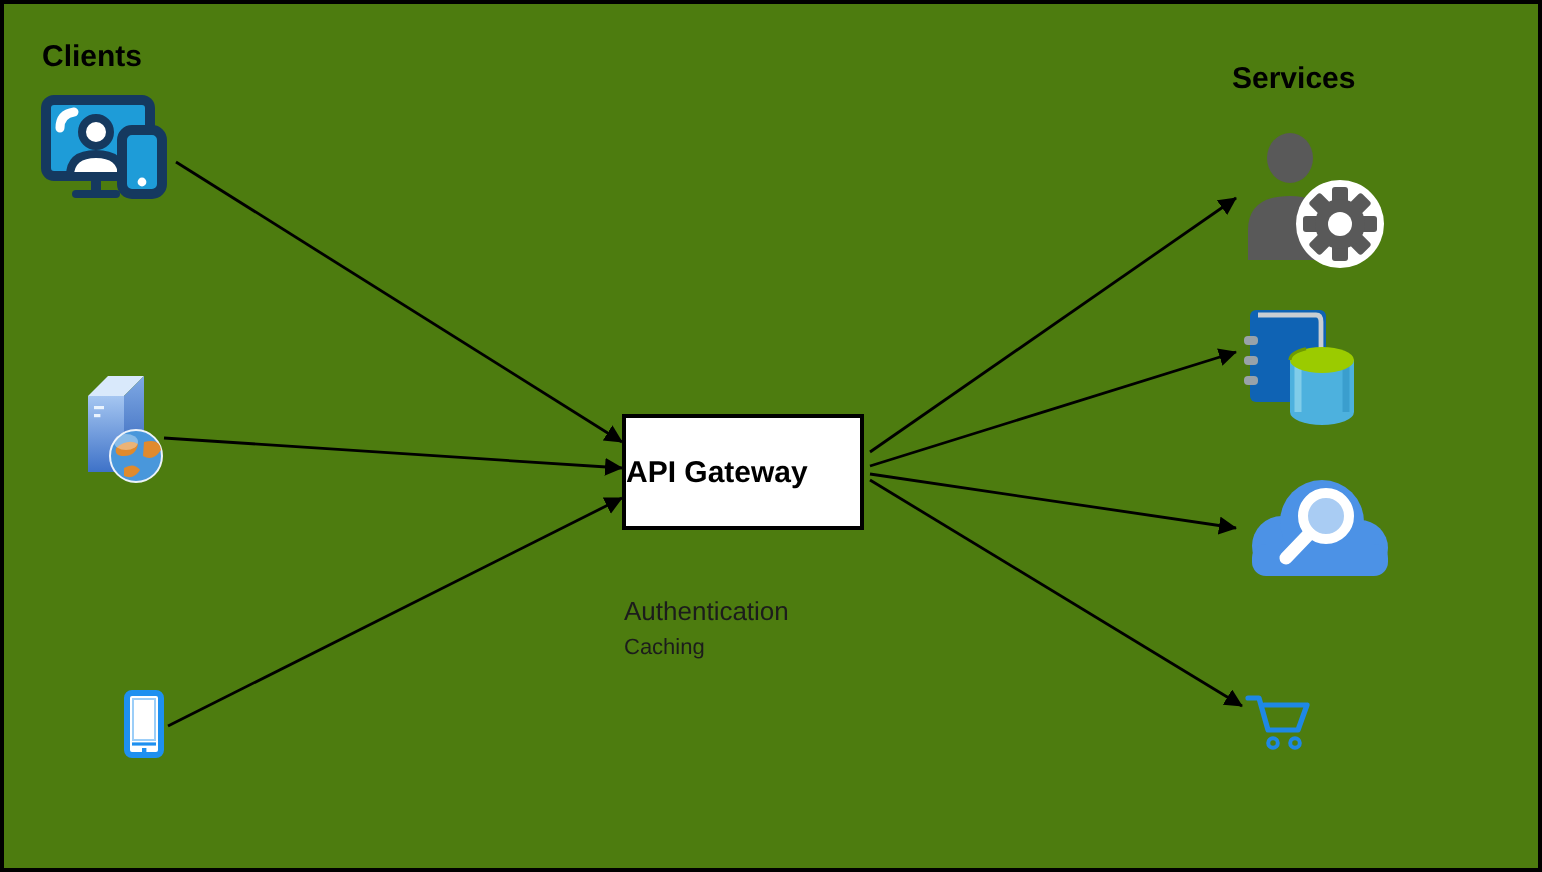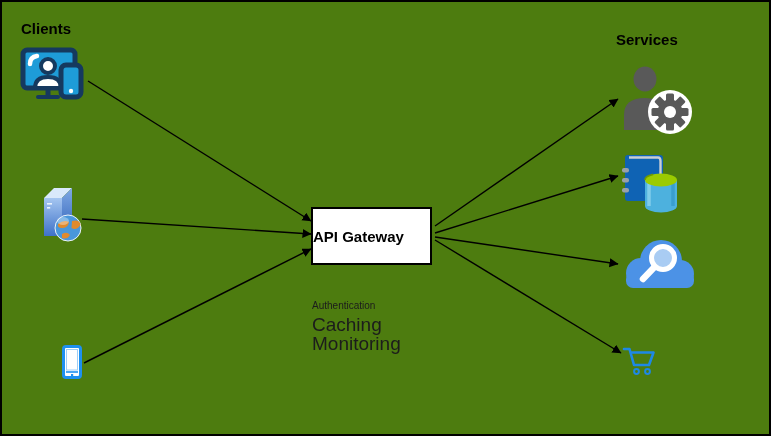--- a/index.html
+++ b/index.html
@@ -7,22 +7,22 @@
           border:2px solid #000;background:#4d7c0f;overflow:hidden;}
   svg.layer{position:absolute;left:0;top:0;}
   .hlabel{position:absolute;font-weight:bold;font-size:15px;color:#000;white-space:nowrap;}
   .clients-label{left:19px;top:18px;}
   .services-label{left:614px;top:29px;}
   .gateway{position:absolute;left:309px;top:205px;width:121px;height:58px;
            box-sizing:border-box;border:2px solid #000;background:#fff;
            display:flex;align-items:center;justify-content:flex-start;
            font-weight:bold;font-size:15px;color:#000;}
   .features{position:absolute;left:310px;top:294px;color:#1c1c1c;}
-  .features .f{font-size:19px;line-height:19px;white-space:nowrap;}
-  .features .f:first-child{font-size:10px;}
+  .features .f{font-size:11px;line-height:19px;white-space:nowrap;}
+  .features .f:first-child{font-size:13px;}
 </style>
 </head>
 <body>
 
 <div class="canvas">
 
   <svg class="layer" width="771" height="436" viewBox="0 0 771 436">
     <defs>
       <marker id="ah" markerUnits="userSpaceOnUse" markerWidth="10" markerHeight="10" refX="8.5" refY="4.5" orient="auto">
         <path d="M0,0 L9,4.5 L0,9 Z" fill="#000"></path>
@@ -133,16 +133,15 @@
 
   <div class="hlabel services-label">Services</div>
 
   <div class="gateway">
     <span>API Gateway</span>
   </div>
 
   <div class="features">
     <div class="f">Authentication</div>
     <div class="f">Caching</div>
-    <div class="f">Monitoring</div>
   </div>
 
 </div>
 
 </body></html>

